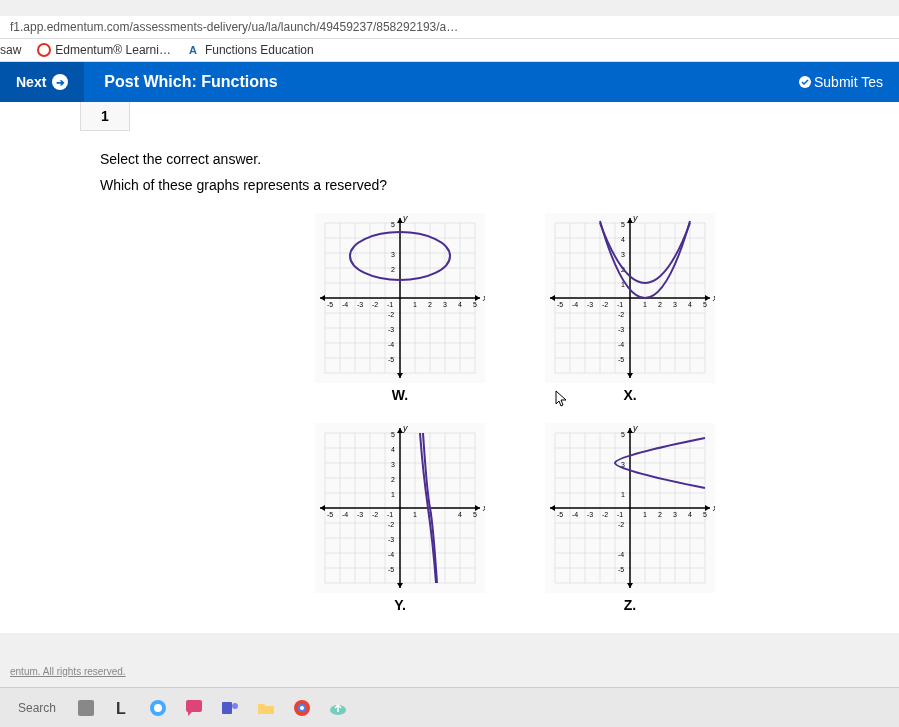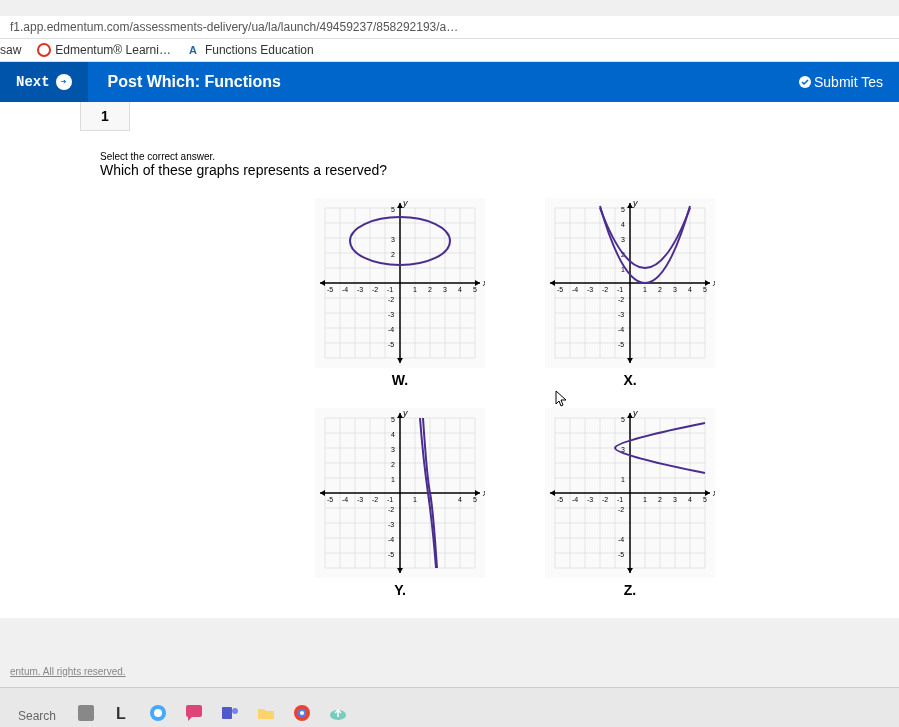--- a/index.html
+++ b/index.html
@@ -5,41 +5,41 @@
   * { margin: 0; padding: 0; box-sizing: border-box; }
   body { font-family: Arial, sans-serif; background: #f0f0f0; width: 899px; height: 727px; overflow: hidden; position: relative; }
   
   .url-bar { background: #fff; padding: 4px 10px; font-size: 12px; color: #555; border-bottom: 1px solid #ddd; margin-top: 16px; }
   
   .bookmarks { display: flex; align-items: center; padding: 4px 0; gap: 16px; background: #fff; border-bottom: 1px solid #ddd; font-size: 12px; }
   .bookmark { display: flex; align-items: center; gap: 4px; cursor: pointer; color: #333; }
   .bookmark-icon { width: 14px; height: 14px; display: inline-block; }
   
   .header-bar { background: #0066cc; color: #fff; display: flex; align-items: center; height: 40px; }
-  .next-btn { background: #0055aa; padding: 0 16px; height: 100%; display: flex; align-items: center; gap: 6px; font-weight: bold; cursor: pointer; font-size: 14px; font-family: Liberation Mono, monospace; }
+  .next-btn { background: #0055aa; padding: 0 16px; height: 100%; display: flex; align-items: center; gap: 6px; font-weight: bold; cursor: pointer; font-size: 14px; }
   .next-btn .arrow { background: #fff; color: #0066cc; border-radius: 50%; width: 16px; height: 16px; display: inline-flex; align-items: center; justify-content: center; font-size: 10px; }
   .test-title { padding: 0 20px; font-size: 16px; font-weight: bold; }
   .submit-btn { margin-left: auto; padding: 0 16px; display: flex; align-items: center; gap: 2px; cursor: pointer; font-size: 14px; }
   .submit-btn .check { width: 14px; height: 14px; display: inline-flex; align-items: center; justify-content: center; }
   
   .content { background: #fff; margin: 0; padding: 0; }
   .question-num-tab { background: #f8f8f8; display: inline-block; padding: 6px 20px; border: 1px solid #ddd; border-top: none; margin-left: 80px; font-weight: bold; font-size: 14px; }
   
   .question-area { padding: 20px 100px; }
-  .instruction { font-size: 10px; }
+  .instruction { font-size: 14px; margin-bottom: 10px; }
   .question-text { font-size: 14px; margin-bottom: 20px; }
   
   .graphs { display: grid; grid-template-columns: 200px 200px; gap: 20px 30px; margin-left: 200px; }
   .graph-container { display: flex; flex-direction: column; align-items: center; }
   .graph-svg { background: #fafafa; }
   .graph-label { font-weight: bold; font-size: 14px; margin-top: 4px; }
   
   .footer-text { position: absolute; bottom: 50px; left: 10px; font-size: 10px; color: #888; text-decoration: underline; }
   
-  .taskbar { position: absolute; bottom: 0; left: 0; right: 0; height: 40px; background: #e8e8e8; display: flex; align-items: flex-end; padding: 0 10px; gap: 8px; border-top: 1px solid #ccc; }
+  .taskbar { position: absolute; bottom: 0; left: 0; right: 0; height: 40px; background: #e8e8e8; display: flex; align-items: center; padding: 0 10px; gap: 8px; border-top: 1px solid #ccc; }
   .search-box { font-size: 12px; color: #666; padding: 4px 8px; }
   .task-icon { width: 28px; height: 28px; border-radius: 4px; display: inline-flex; align-items: center; justify-content: center; cursor: pointer; }
   
   .cursor { position: absolute; left: 555px; top: 390px; font-size: 16px; color: #000; pointer-events: none; }
 </style>
 </head>
 <body>
 
 <div class="url-bar">
   <span>f1.app.edmentum.com/assessments-delivery/ua/la/launch/49459237/858292193/a…</span>

